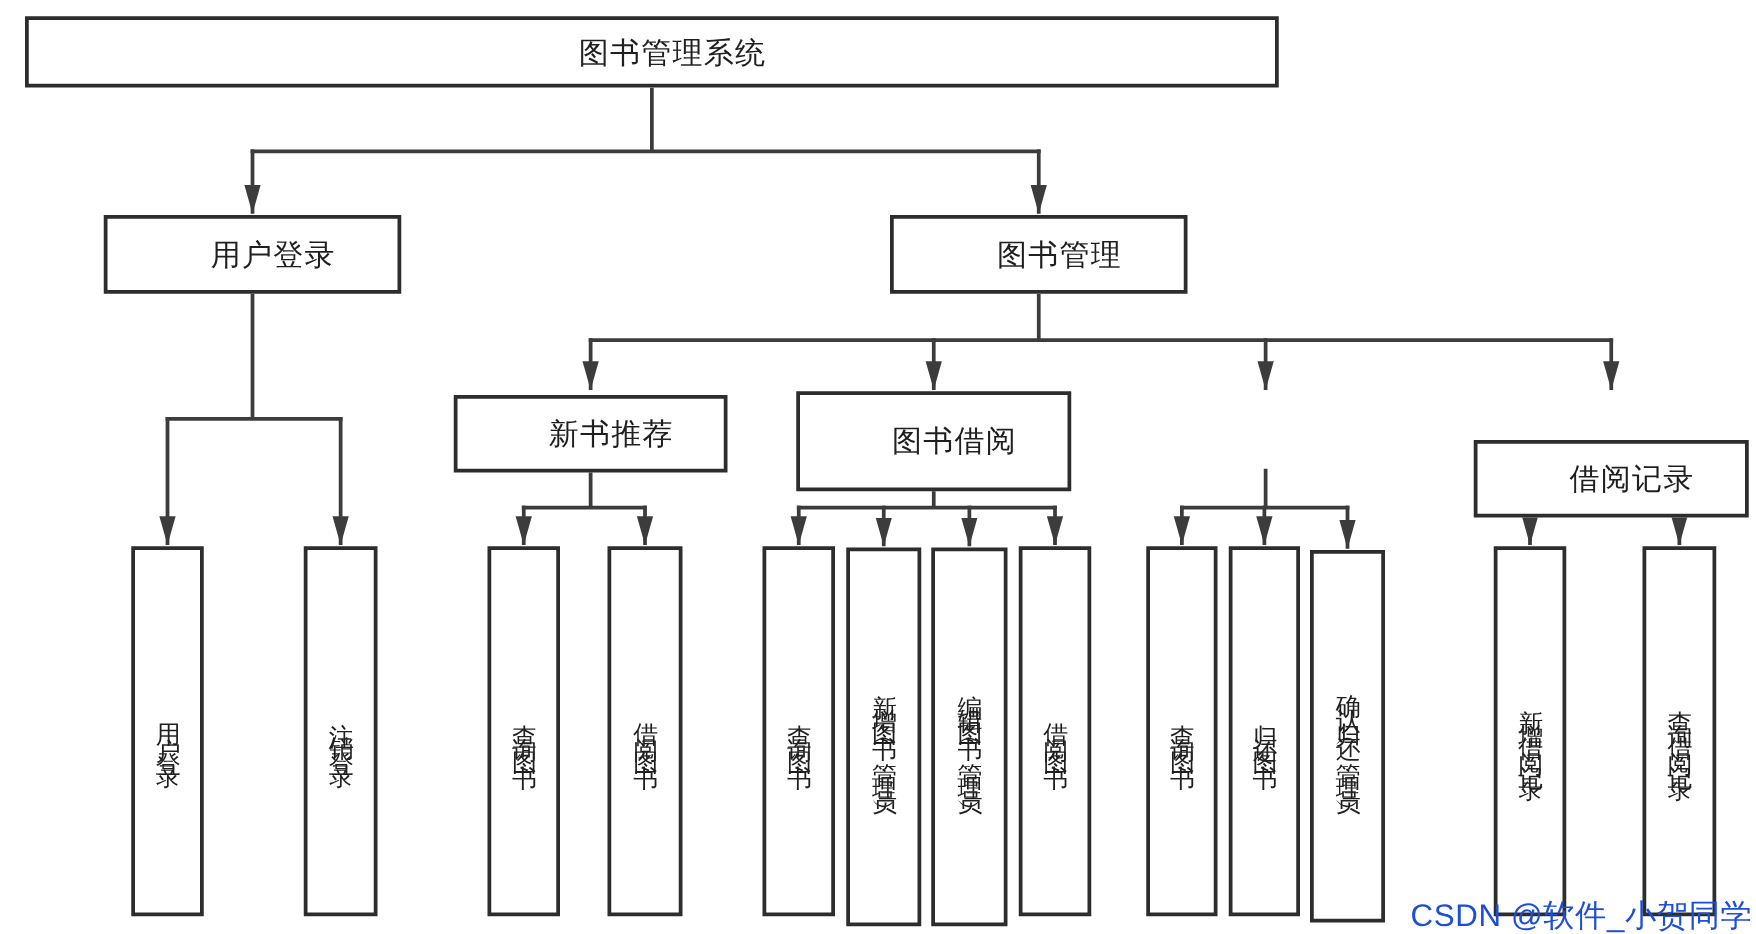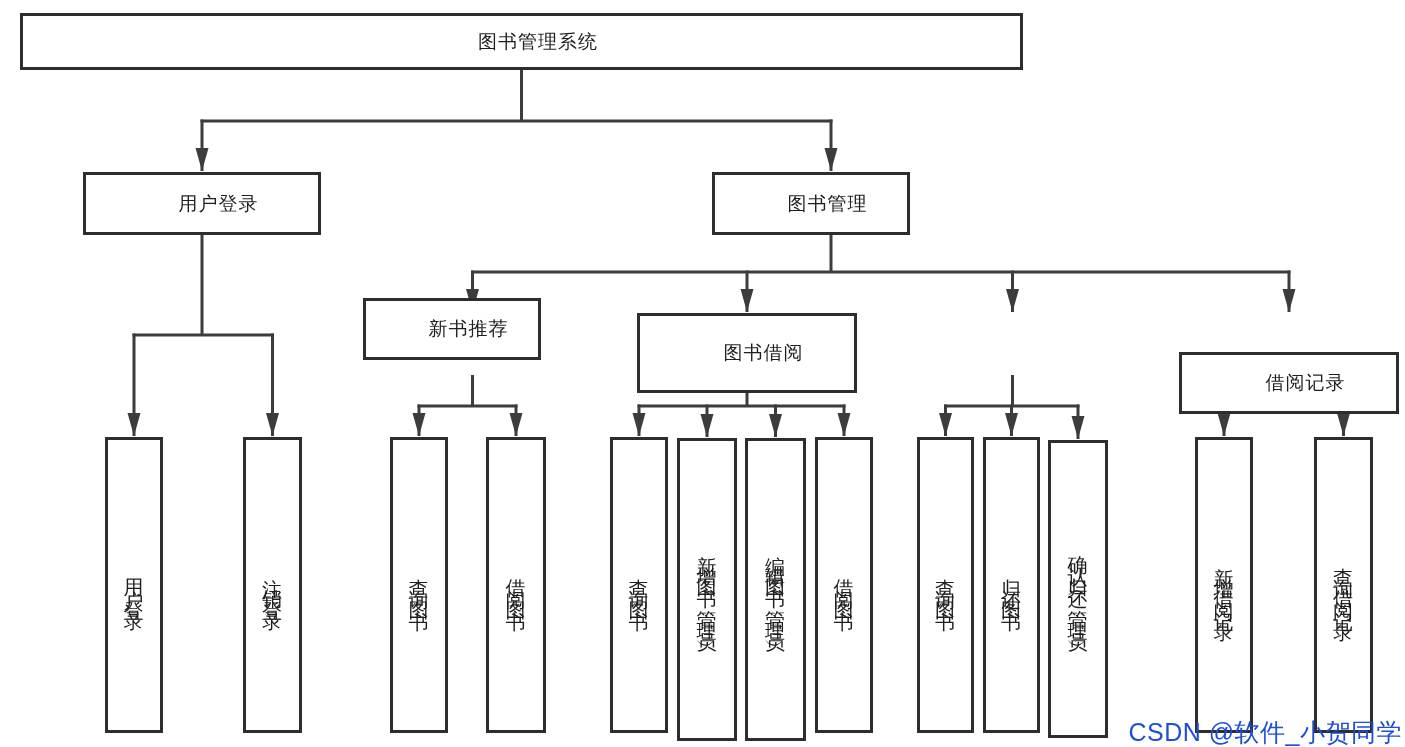--- a/index.html
+++ b/index.html
@@ -27,21 +27,21 @@
     box-sizing: border-box;
     border: 3px solid #2d2d2d;
     background: #ffffff;
     color: #1f1f1f;
     display: flex;
     align-items: center;
     justify-content: center;
     z-index: 2;
   }
   .hbox {
-    font-size: 19px;
+    font-size: 24px;
     letter-spacing: 1px;
     white-space: nowrap;
     padding-left: 33px;
   }
   .vbox {
     writing-mode: vertical-rl;
     text-orientation: upright;
     font-size: 20px;
     letter-spacing: 11px;
     line-height: 1;
@@ -108,23 +108,23 @@
       <line x1="1289" y1="375" x2="1289" y2="406"></line>
       <line x1="1222.5" y1="406" x2="1345" y2="406"></line>
       <line x1="1224" y1="404.5" x2="1224" y2="436" marker-end="url(#ah)"></line>
       <line x1="1343.5" y1="404.5" x2="1343.5" y2="436" marker-end="url(#ah)"></line>
     </g>
   </svg>
 
   <div class="hbox" style="left:20px; top:13px; width:1003px; height:57px;">图书管理系统</div>
 
   <div class="hbox" style="left:83px; top:172px; width:238px; height:63px;">用户登录</div>
-  <div class="hbox" style="left:712px; top:172px; width:198px; height:63px;">图书管理</div>
+  <div class="hbox" style="left:712px; top:172px; width:238px; height:63px;">图书管理</div>
 
-  <div class="hbox" style="left:363px; top:298px; width:178px; height:62px;">新书推荐</div>
+  <div class="hbox" style="left:363px; top:316px; width:219px; height:62px;">新书推荐</div>
   <div class="hbox" style="left:637px; top:313px; width:220px; height:80px;">图书借阅</div>
   <div class="hbox" style="left:1179px; top:313px; width:220px; height:62px;margin-top:39px;">借阅记录</div>
 
   <div class="vbox" style="left:105px; top:437px; width:58px; height:296px;">用户登录</div>
   <div class="vbox" style="left:243px; top:437px; width:59px; height:296px;">注销登录</div>
 
   <div class="vbox" style="left:390px; top:437px; width:58px; height:296px;">查询图书</div>
   <div class="vbox" style="left:486px; top:437px; width:60px; height:296px;">借阅图书</div>
 
   <div class="vbox" style="left:610px; top:437px; width:58px; height:296px;">查询图书</div>

